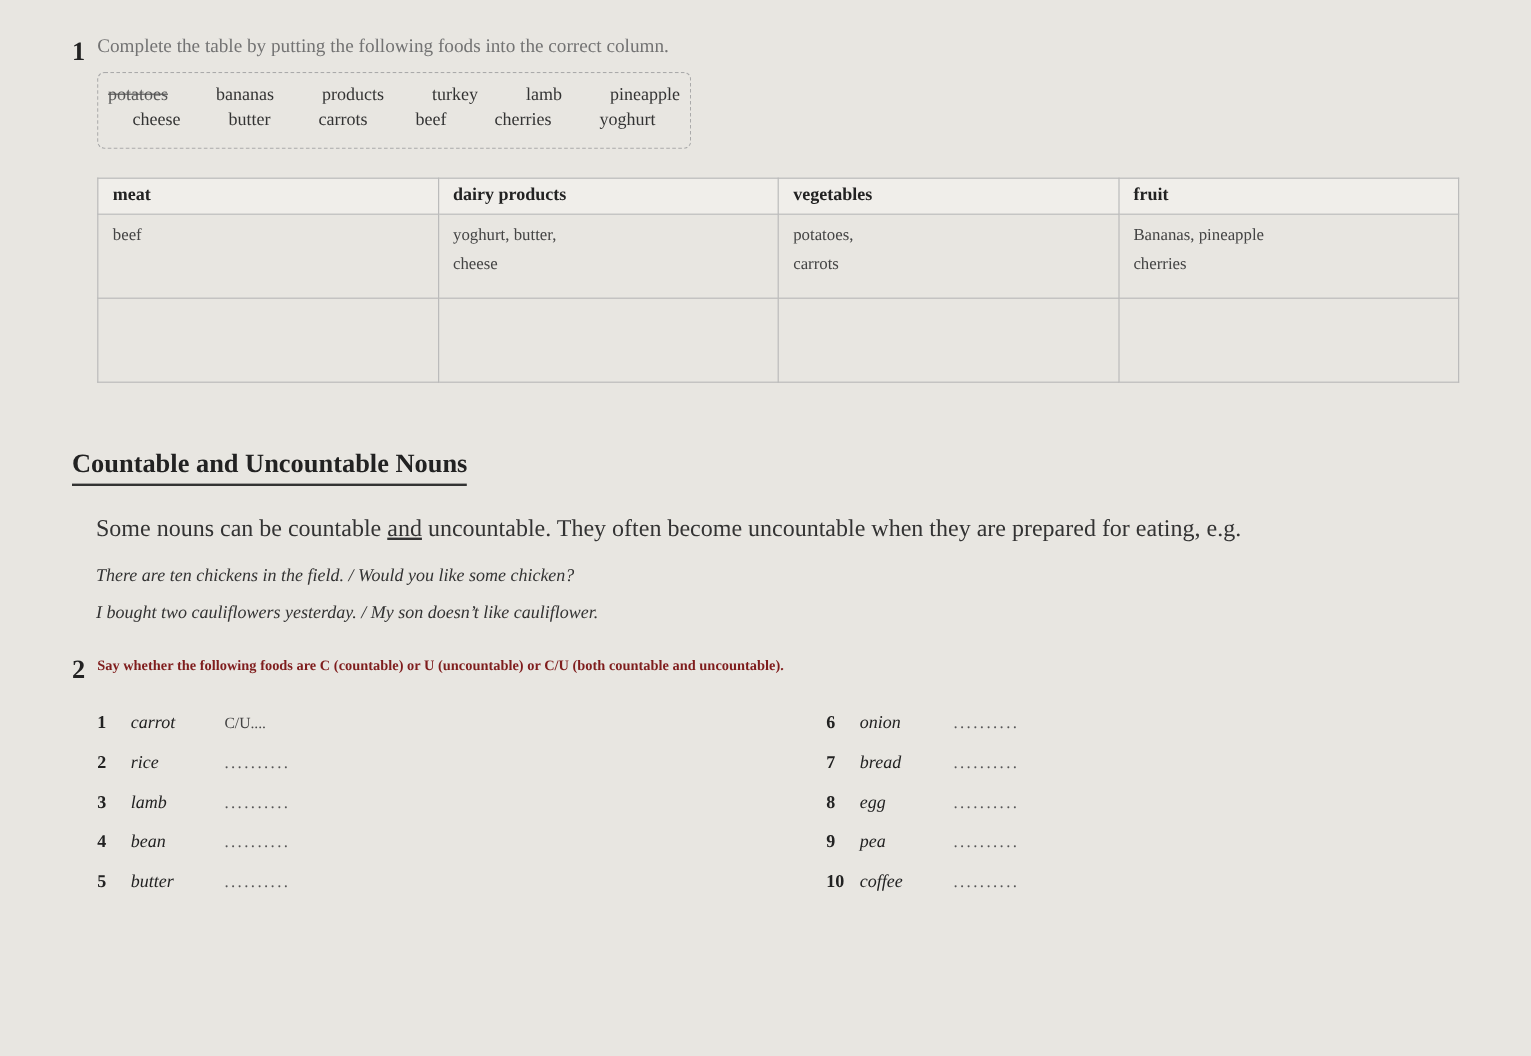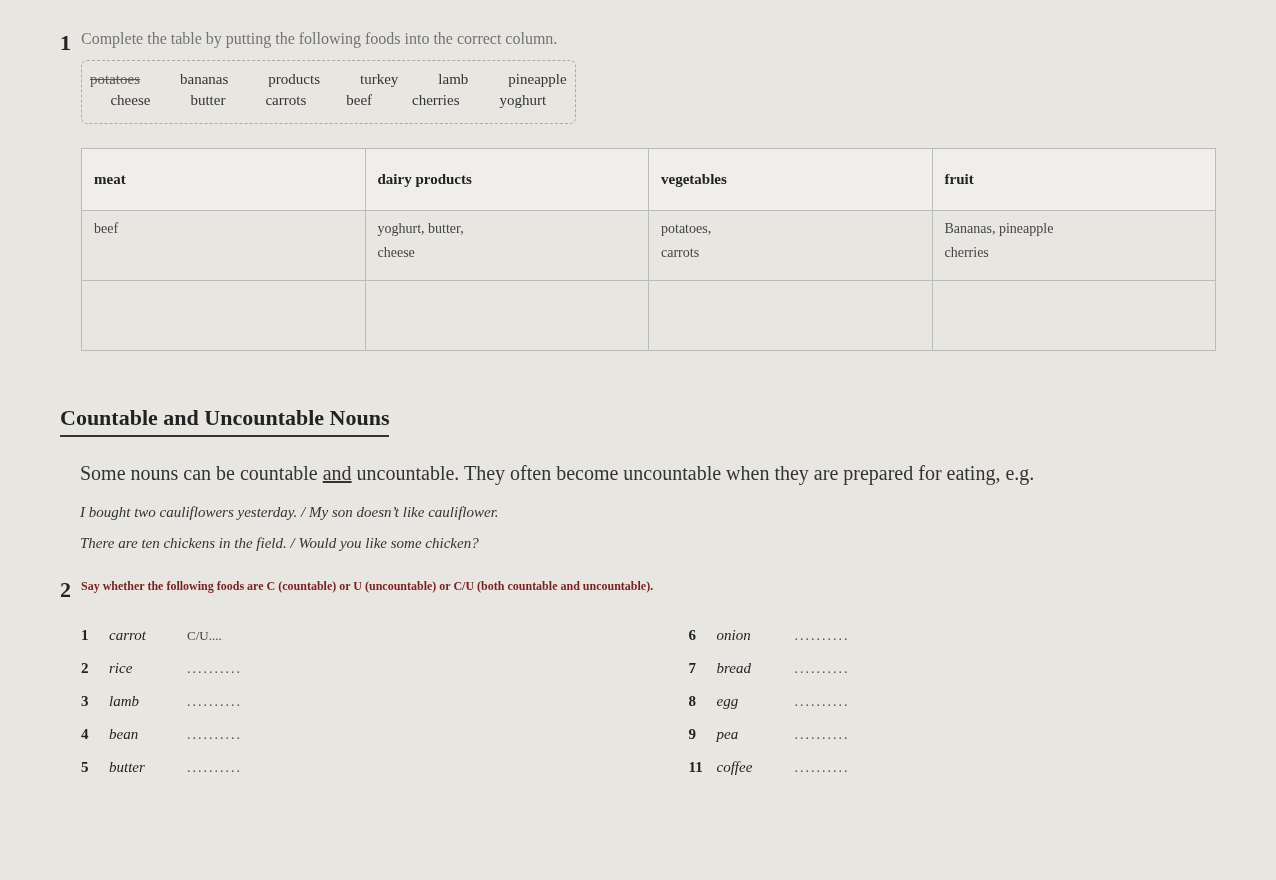--- a/index.html
+++ b/index.html
@@ -65,21 +65,21 @@
     
     .food-table {
       width: 100%;
       border-collapse: collapse;
       margin-top: 8px;
     }
 
     .food-table th {
       font-weight: bold;
       font-size: 15px;
-      padding: 22px 12px;
+      padding: 6px 12px;
       text-align: left;
       border: 1px solid #bbb;
       background: #f0eeea;
     }
 
     .food-table td {
       padding: 6px 12px;
       border: 1px solid #bbb;
       min-height: 60px;
       vertical-align: top;
@@ -256,22 +256,22 @@
   </div>
 </div>
 
 <div class="grammar-section">
   <div class="section-heading">Countable and Uncountable Nouns</div>
 
   <div style="margin-top: 14px; padding-left: 20px;">
     <p class="grammar-text">
       Some nouns can be countable <span class="underline">and</span> uncountable. They often become uncountable when they are prepared for eating, e.g.
     </p>
+    <p class="grammar-italic">There are ten chickens in the field. / Would you like some chicken?</p>
     <p class="grammar-italic">I bought two cauliflowers yesterday. / My son doesn’t like cauliflower.</p>
-    <p class="grammar-italic">There are ten chickens in the field. / Would you like some chicken?</p>
   </div>
 </div>
 
 <div class="exercise-2">
   <span class="exercise-number">2</span>
   <div class="exercise-2-content">
     <div class="ex2-instruction">Say whether the following foods are C (countable) or U (uncountable) or C/U (both countable and uncountable).</div>
 
     <div class="ex2-columns">
 
@@ -329,21 +329,21 @@
           <span class="ex2-dots">..........</span>
         </div>
 
         <div class="ex2-item">
           <span class="ex2-num">9</span>
           <span class="ex2-word">pea</span>
           <span class="ex2-dots">..........</span>
         </div>
 
         <div class="ex2-item">
-          <span class="ex2-num">11</span>
+          <span class="ex2-num">10</span>
           <span class="ex2-word">coffee</span>
           <span class="ex2-dots">..........</span>
         </div>
 
       </div>
     </div>
   </div>
 </div>
 
 </body></html>

